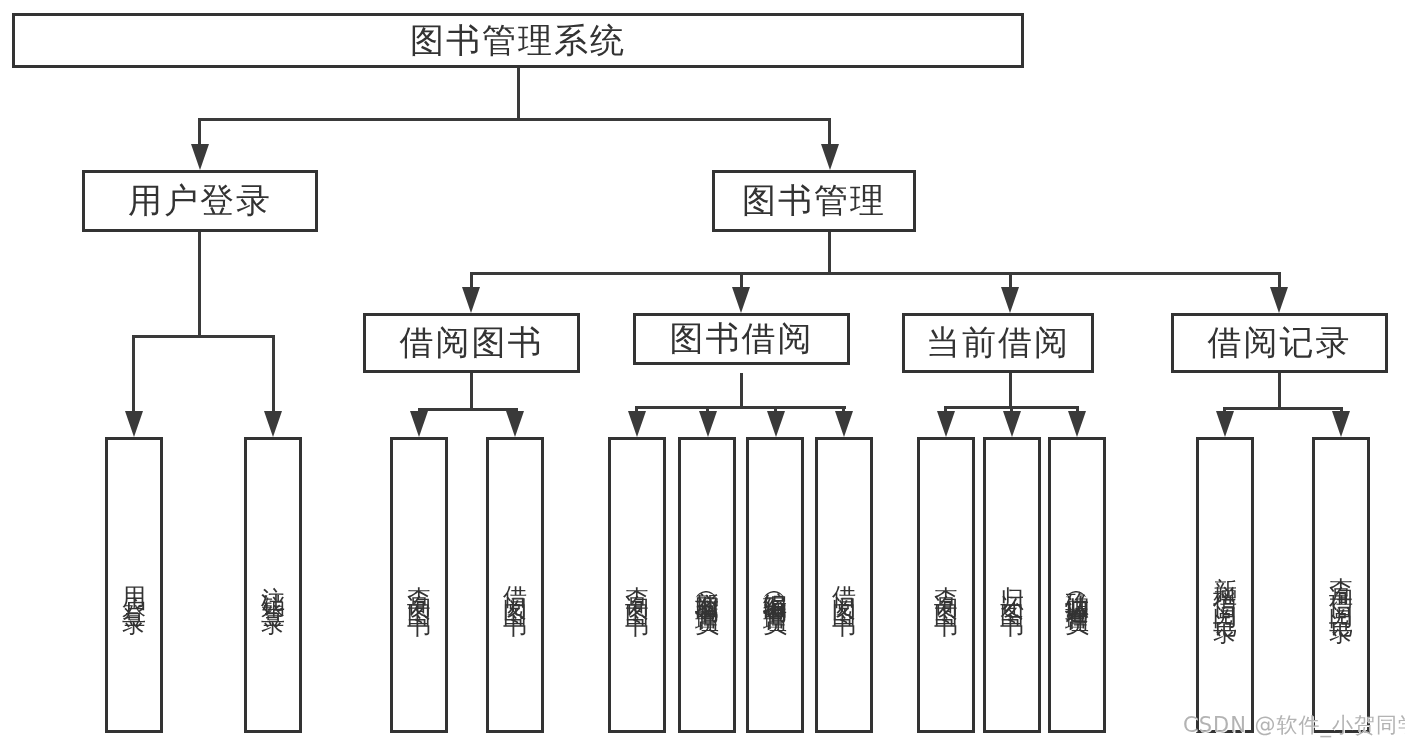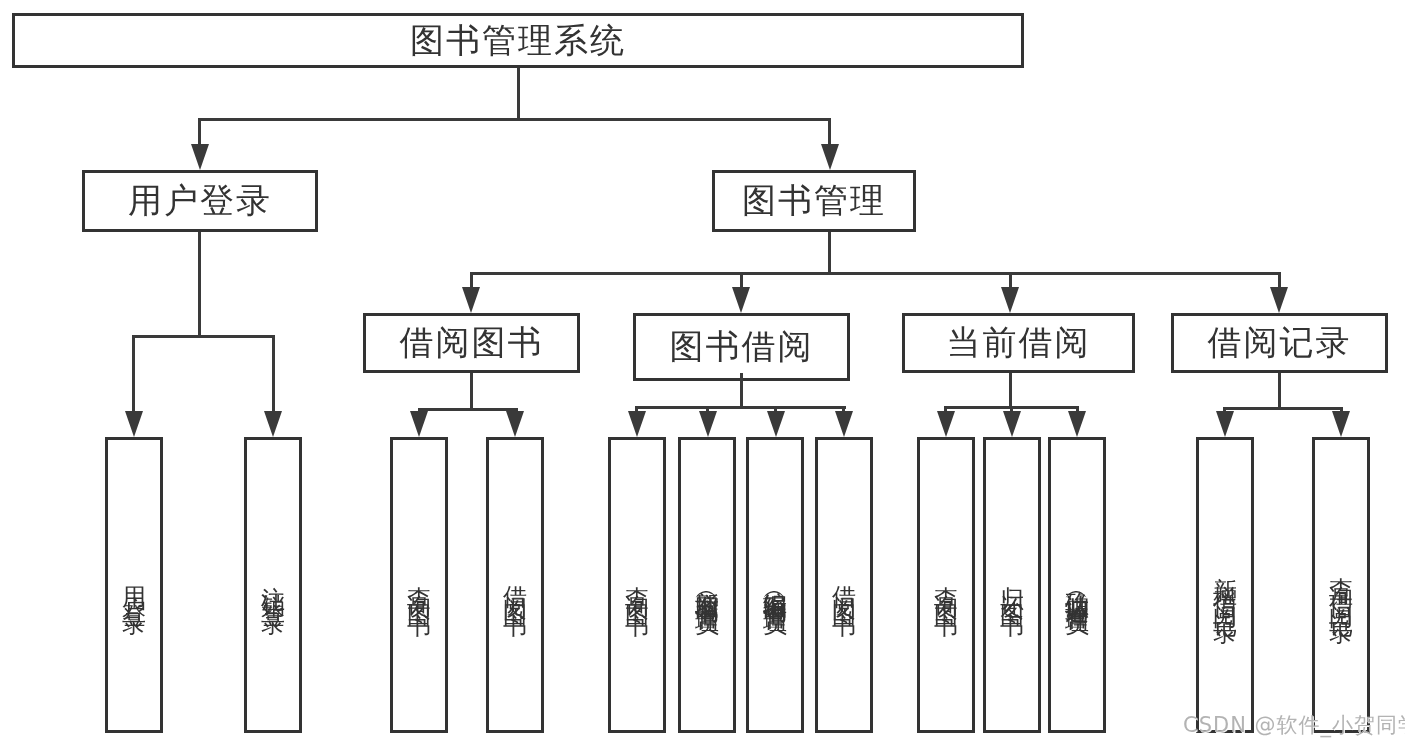--- a/index.html
+++ b/index.html
@@ -39,25 +39,25 @@
   </div>
 
   <div class="node node-h" style="left:712px;top:170px;width:204px;height:62px;">
     <span>图书管理</span>
   </div>
 
   <div class="node node-h" style="left:363px;top:313px;width:217px;height:60px;">
     <span>借阅图书</span>
   </div>
 
-  <div class="node node-h" style="left:633px;top:313px;width:217px;height:68px;">
+  <div class="node node-h" style="left:633px;top:313px;width:217px;height:52px;">
     <span>图书借阅</span>
   </div>
 
-  <div class="node node-h" style="left:902px;top:313px;width:233px;height:60px;font-family:Liberation Mono, monospace;">
+  <div class="node node-h" style="left:902px;top:313px;width:192px;height:60px;font-family:Liberation Mono, monospace;">
     <span>当前借阅</span>
   </div>
 
   <div class="node node-h" style="left:1171px;top:313px;width:217px;height:60px;">
     <span>借阅记录</span>
   </div>
 
   <div class="node node-v" style="left:105px;top:437px;width:58px;height:296px;">
     <span class="vtext">用户登录</span>
   </div>

